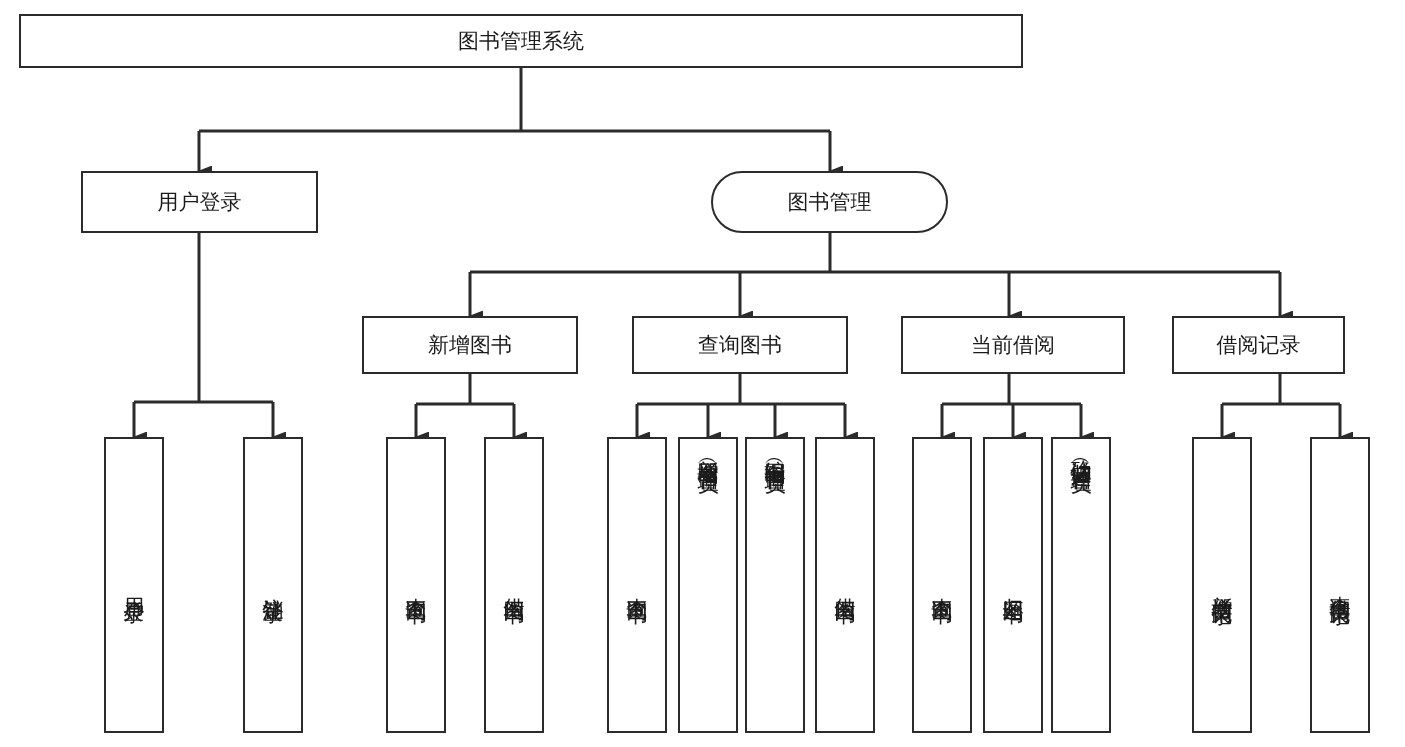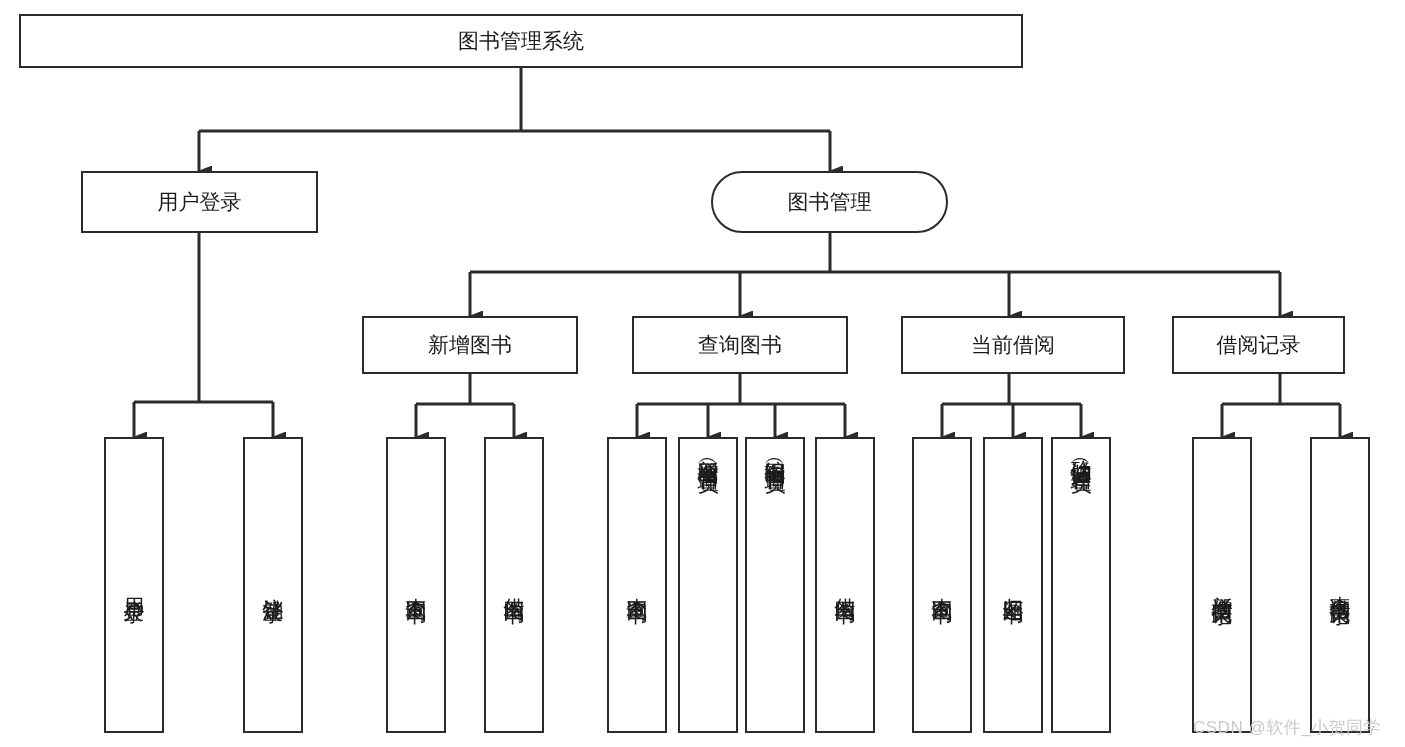--- a/index.html
+++ b/index.html
@@ -190,15 +190,14 @@
     <span class="label">确认归还（管理员）</span>
   </div>
 
   <div class="node vertical center-text" style="left:1192px; top:437px; width:60px; height:296px;">
     <span class="label">新增借阅记录</span>
   </div>
   <div class="node vertical center-text" style="left:1310px; top:437px; width:60px; height:296px;">
     <span class="label">查询借阅记录</span>
   </div>
 
-  <div class="watermark" style="left:1193px; top:716px;">CSDN @软件_小贺同学</div>
 
 </div>
 
 </body></html>

